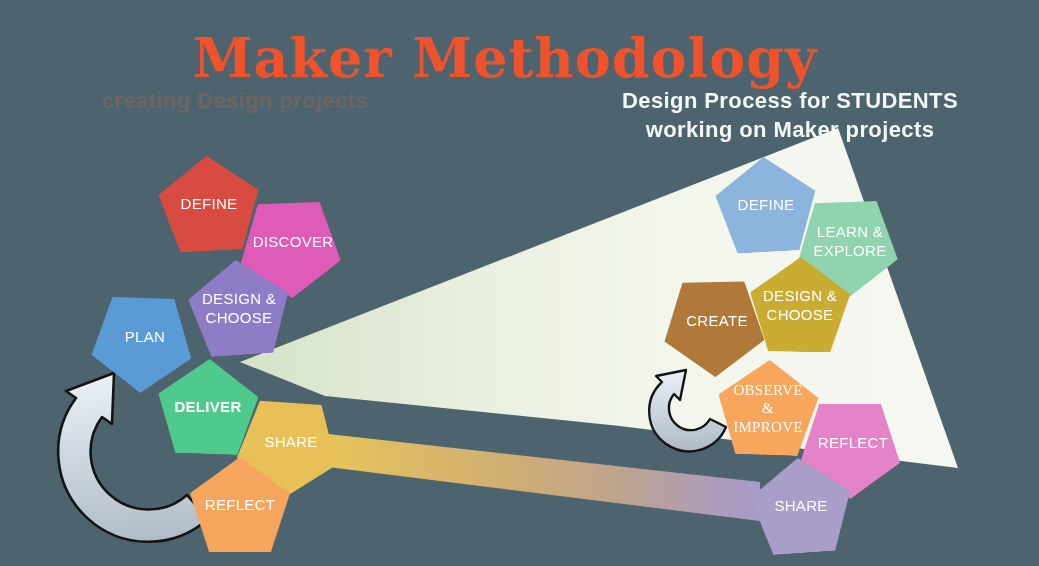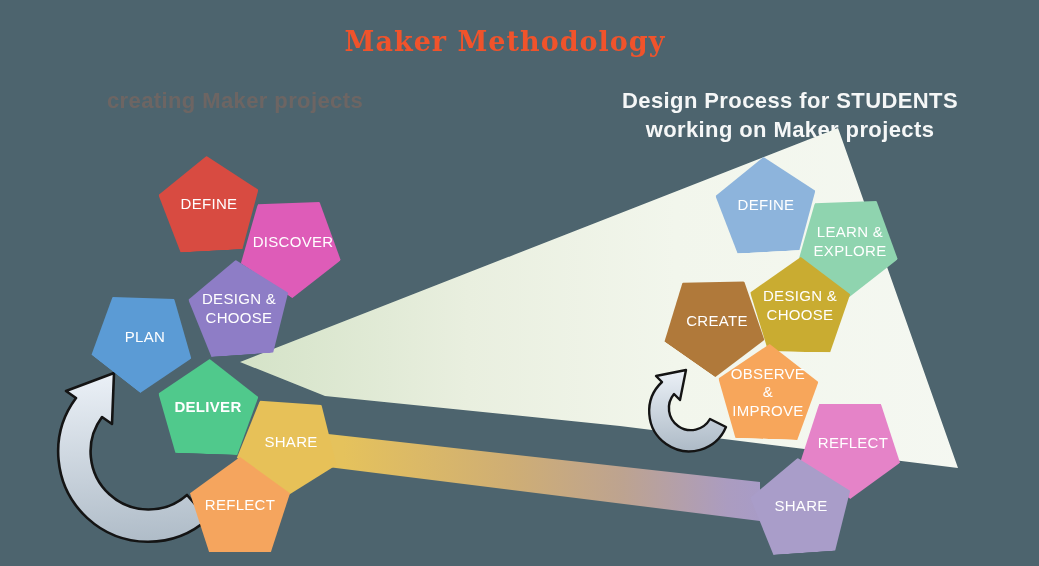--- a/index.html
+++ b/index.html
@@ -7,21 +7,21 @@
     position:relative;
     width:1039px;height:566px;
     overflow:hidden;
     font-family:"Liberation Sans",sans-serif;
   }
   
   .title{
     position:absolute;left:0;top:26px;width:1010px;
     text-align:center;
     font-family:"DejaVu Serif",serif;
-    font-weight:bold;font-size:27px;letter-spacing:1px;
+    font-weight:bold;font-size:54px;letter-spacing:1px;
   }
   .subtitle{
     position:absolute;top:86px;
     text-align:center;
     font-weight:bold;font-size:22px;line-height:29px;
     letter-spacing:.4px;opacity:.95;
   }
   .subtitle.left{left:40px;width:390px;}
   .subtitle.right{left:600px;width:380px;}
   
@@ -58,21 +58,21 @@
   .p-t-designchoose    {left:189px;top:260px;--rot:-4deg;}
   .p-t-plan            {left:95px;top:289px;--rot:38deg;}
   .p-t-deliver         {left:158px;top:359px;font-weight:bold;--rot:2deg;}
   .p-t-share           {left:241px;top:394px;--rot:40deg;}
   .p-t-reflect         {left:190px;top:457px;--rot:0deg;}
   
   .p-s-define          {left:716px;top:157px;--rot:-3deg;}
   .p-s-learnexplore    {left:800px;top:193px;--rot:34deg;}
   .p-s-designchoose    {left:750px;top:257px;--rot:1deg;}
   .p-s-create          {left:667px;top:273px;--rot:35deg;}
-  .p-s-observeimprove  {left:718px;top:344px;--rot:2deg;}
+  .p-s-observeimprove  {left:718px;top:360px;font-family:Liberation Serif, serif;--rot:2deg;}
   .p-s-reflect         {left:803px;top:395px;--rot:36deg;}
   .p-s-share           {left:751px;top:458px;--rot:-4deg;}
 </style>
 </head>
 <body>
 
 <div id="canvas" style="background-color: rgb(77, 100, 110);">
 
   <div class="beam"></div>
 
@@ -89,21 +89,21 @@
         <stop offset="1" stop-color="#aebbc7"></stop>
       </linearGradient>
     </defs>
     <path d="M 208,519 A 90 90 0 0 1 76,398 L 66,391 L 114,373 L 112,424 L 102,417 A 58 58 0 0 0 187,495 Z" fill="url(#agrad1)" stroke="#141414" stroke-width="2.6" stroke-linejoin="round"></path>
     <path d="M 726,427 A 40 40 0 1 1 662,382 L 656,376 L 686,370 L 680,400 L 674,394 A 22 22 0 1 0 710,419 Z" fill="url(#agrad2)" stroke="#141414" stroke-width="2.4" stroke-linejoin="round"></path>
   </svg>
 
   <div class="title" style="color: rgb(240, 83, 43);">Maker Methodology</div>
 
   <div class="subtitle left" style="color: rgb(111, 102, 99);">
-    <div>creating Maker projects</div>
+    <div>creating Design projects</div>
   </div>
 
   <div class="subtitle right" style="color: #ffffff;">
     <div>Design Process for STUDENTS</div>
     <div>working on Maker projects</div>
   </div>
 
   <div class="pent p-t-define">
     <div class="pent-shape" style="background-color: rgb(216, 75, 65);"></div>
     <div class="pent-label">DEFINE</div>

